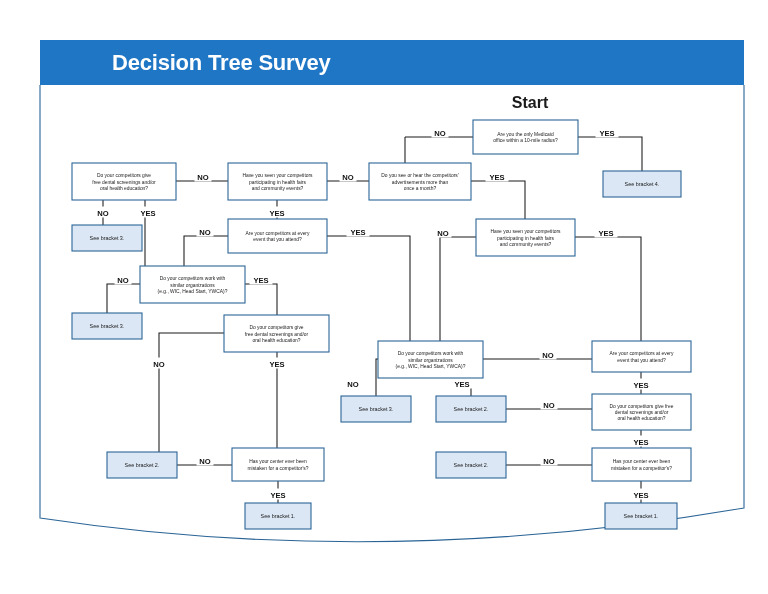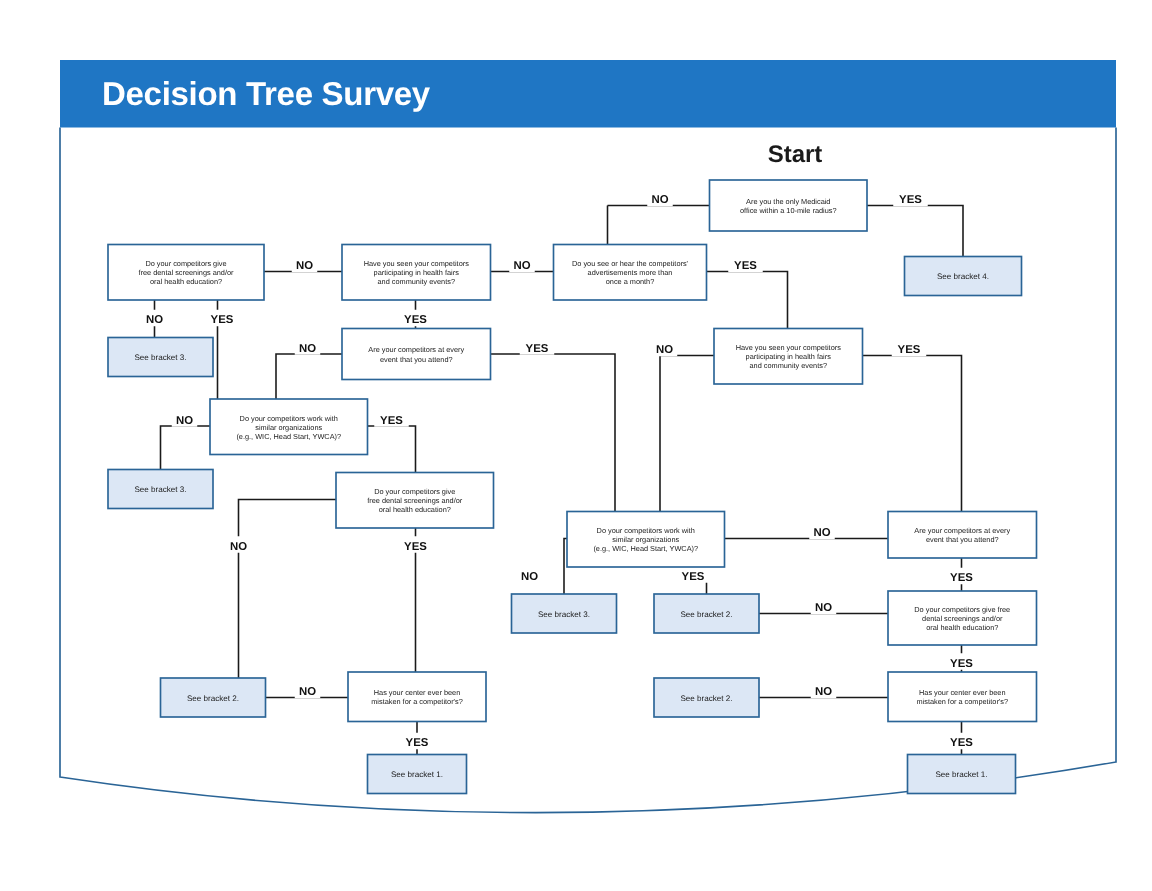--- a/index.html
+++ b/index.html
@@ -4,21 +4,21 @@
 <style>
   html,body{margin:0;padding:0;background:#ffffff;}
   body{width:768px;height:594px;overflow:hidden;
        font-family:"Liberation Sans","DejaVu Sans",sans-serif;}
   #stage{position:relative;width:768px;height:594px;background:#ffffff;}
   #frame-svg{position:absolute;left:0;top:0;width:768px;height:594px;}
   #header-bar{position:absolute;left:40px;top:40px;width:704px;height:45px;
               background:#1f76c4;display:flex;align-items:center;}
   #header-title{color:#ffffff;font-size:22px;font-weight:bold;
                 letter-spacing:-0.2px;padding-left:28px;
-                font-family:"Liberation Sans","DejaVu Sans",sans-serif;}
+                font-family:"Liberation Sans","DejaVu Sans",sans-serif;margin-left:44px;}
   #chart-svg{position:absolute;left:0;top:0;width:768px;height:594px;}
   .nodebox{fill:#ffffff;stroke:#2a6496;stroke-width:1.1;}
   .termbox{fill:#dce7f5;stroke:#2a6496;stroke-width:1.1;}
   .ntext{font-size:4.9px;fill:#1a1a1a;text-anchor:middle;
          font-family:"Liberation Sans","DejaVu Sans",sans-serif;}
   .ttext{font-size:5.4px;fill:#1a1a1a;text-anchor:middle;
          font-family:"Liberation Sans","DejaVu Sans",sans-serif;}
   .edge{stroke:#1a1a1a;stroke-width:1.05;fill:none;}
   .elabel{font-size:7.6px;font-weight:bold;fill:#111111;text-anchor:middle;
           font-family:"Liberation Sans","DejaVu Sans",sans-serif;}

